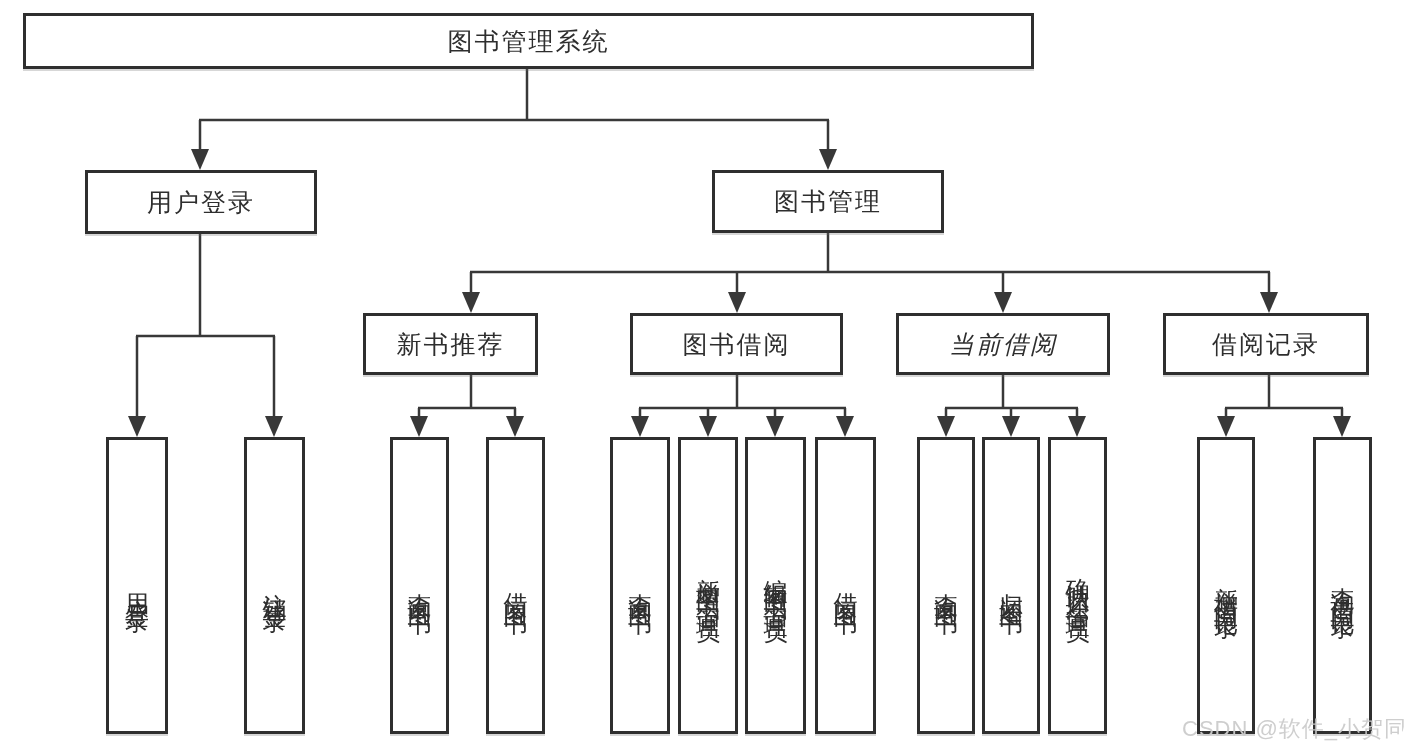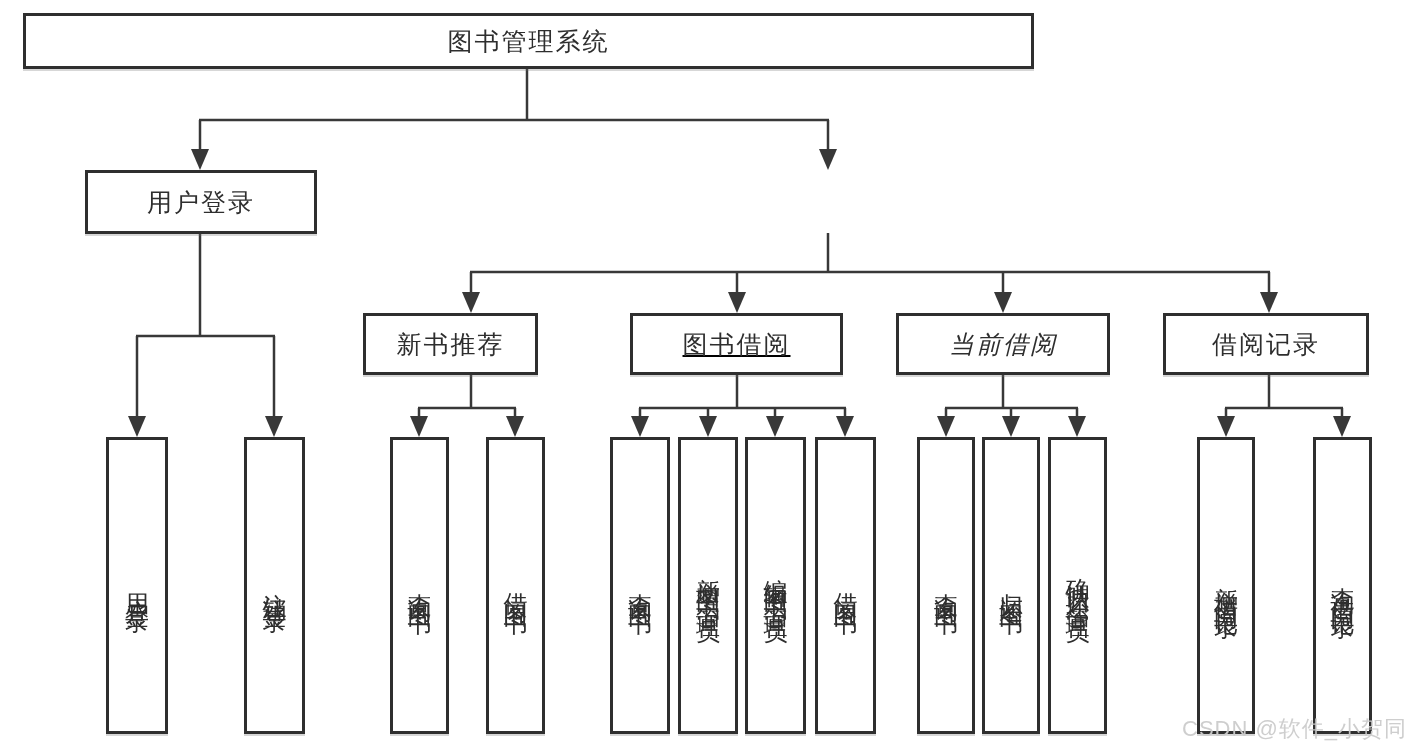--- a/index.html
+++ b/index.html
@@ -3,20 +3,21 @@
 <meta charset="utf-8">
 <style>
   html, body { margin: 0; padding: 0; background: #ffffff; }
   #canvas {
     position: relative;
     width: 1405px;
     height: 747px;
     background: #ffffff;
     font-family: "Liberation Sans", "DejaVu Sans", sans-serif;
     overflow: hidden;
+    border-radius: 27px;
   }
   #edges {
     position: absolute;
     left: 0; top: 0;
     width: 1405px; height: 747px;
     z-index: 1;
   }
   .box {
     position: absolute;
     box-sizing: border-box;
@@ -40,21 +41,21 @@
     font-size: 24px;
     letter-spacing: 6px;
     line-height: 1;
     white-space: normal;
   }
   
   #n-root  { left: 23px;  top: 13px;  width: 1011px; height: 56px; }
   #n-login { left: 85px;  top: 170px; width: 232px;  height: 64px; }
   #n-mgmt  { left: 712px; top: 170px; width: 232px;  height: 63px; }
   #n-newbk { left: 363px; top: 313px; width: 175px;  height: 62px; }
-  #n-bkbor { left: 630px; top: 313px; width: 213px;  height: 62px; text-decoration: underline; }
+  #n-bkbor { left: 630px; top: 313px; width: 213px;  height: 62px; }
   #n-curbr { left: 896px; top: 313px; width: 214px;  height: 62px; font-style: italic; }
   #n-brrec { left: 1163px;top: 313px; width: 206px;  height: 62px; }
   .leaf { top: 437px; height: 297px; }
   #f1  { left: 106px;  width: 62px; }
   #f2  { left: 244px;  width: 61px; }
   #f3  { left: 390px;  width: 59px; }
   #f4  { left: 486px;  width: 59px; }
   #f5  { left: 610px;  width: 60px; }
   #f6  { left: 678px;  width: 60px; }
   #f7  { left: 745px;  width: 61px; }
@@ -156,20 +157,23 @@
     </g>
   </svg>
 
   <div class="box" id="n-root">
     <span class="label">图书管理系统</span>
   </div>
 
   <div class="box" id="n-login">
     <span class="label">用户登录</span>
   </div>
+  <div class="box" id="n-mgmt">
+    <span class="label">图书管理</span>
+  </div>
 
   <div class="box" id="n-newbk">
     <span class="label">新书推荐</span>
   </div>
   <div class="box" id="n-bkbor">
     <span class="label">图书借阅</span>
   </div>
   <div class="box" id="n-curbr">
     <span class="label">当前借阅</span>
   </div>

